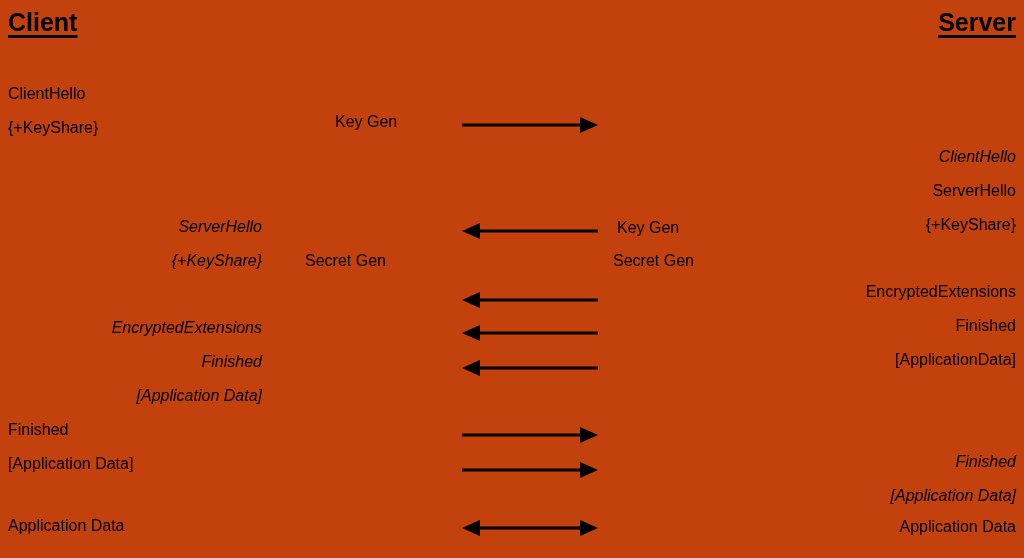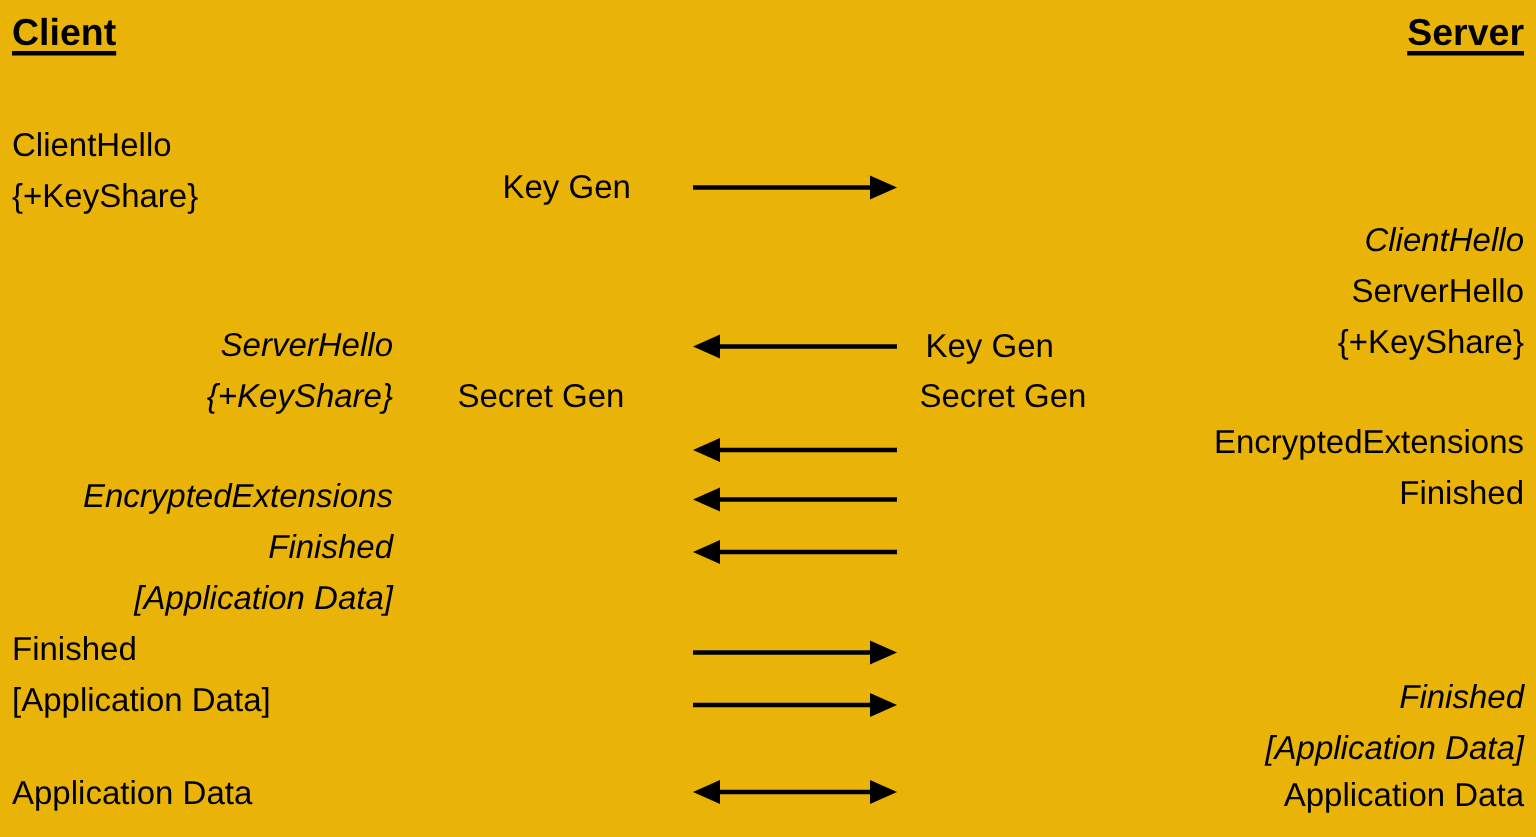--- a/index.html
+++ b/index.html
@@ -5,31 +5,31 @@
 <style>
   html, body {
     margin: 0;
     padding: 0;
     background: #ffffff;
   }
   #canvas {
     position: relative;
     width: 1024px;
     height: 558px;
-    background: #eab308;
+    background: #c2410c;
     font-family: "Liberation Sans", "DejaVu Sans", sans-serif;
     color: #000000;
     overflow: hidden;
   }
 
   
   .t {
     position: absolute;
     white-space: nowrap;
-    font-size: 22px;
+    font-size: 16px;
     line-height: 1;
     color: #000;
   }
   .t.left   { text-align: left; }
   .t.right  { text-align: right; }
 
   
   .hdr {
     font-weight: bold;
     font-size: 25px;
@@ -80,20 +80,21 @@
   <div class="t right ital" style="right:8px; top:149px;">ClientHello</div>
 
   <div class="t right" style="right:8px; top:183px;">ServerHello</div>
 
   <div class="t right" style="right:8px; top:217px;">{+KeyShare}</div>
 
   <div class="t right" style="right:8px; top:284px;">EncryptedExtensions</div>
 
   <div class="t right" style="right:8px; top:318px;">Finished</div>
 
+  <div class="t right" style="right:8px; top:352px;">[ApplicationData]</div>
 
   <div class="t right ital" style="right:8px; top:454px;">Finished</div>
 
   <div class="t right ital" style="right:8px; top:488px;">[Application Data]</div>
 
   <div class="t right" style="right:8px; top:519px;">Application Data</div>
 
   <div class="t left bold" style="left:335px; top:114px;">Key Gen</div>
 
   <div class="t left bold" style="left:305px; top:253px;">Secret Gen</div>

